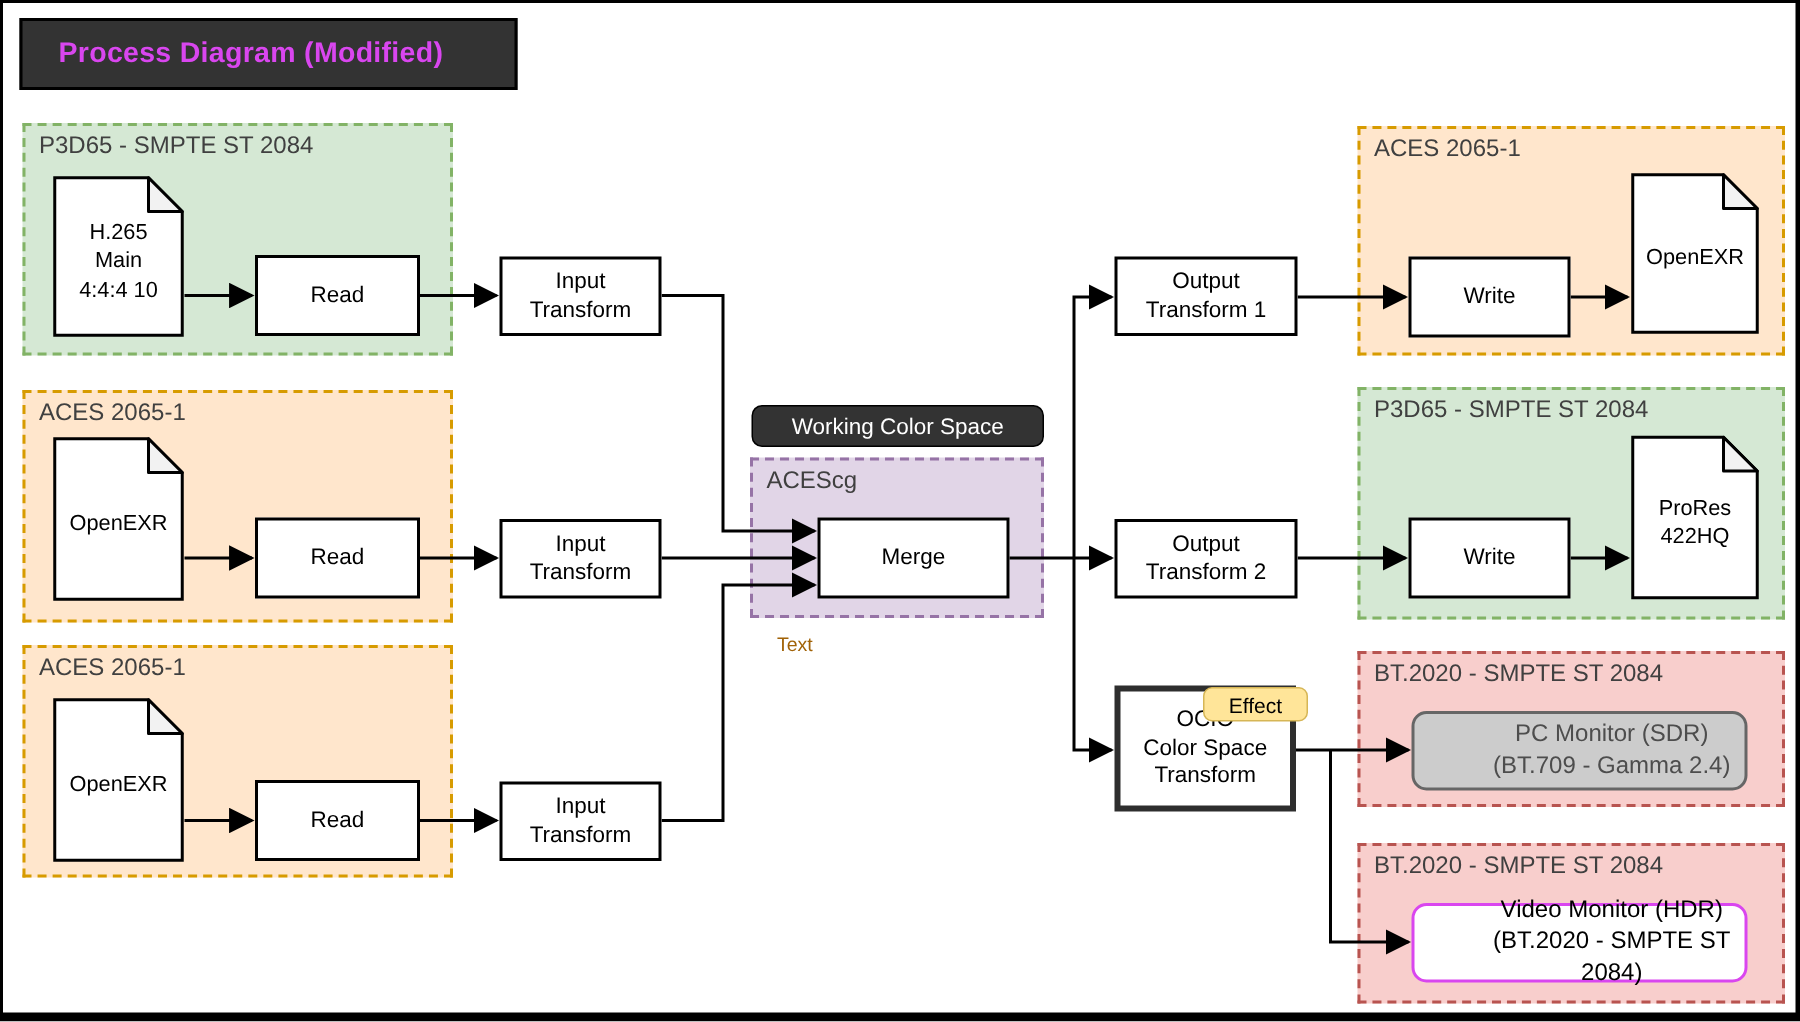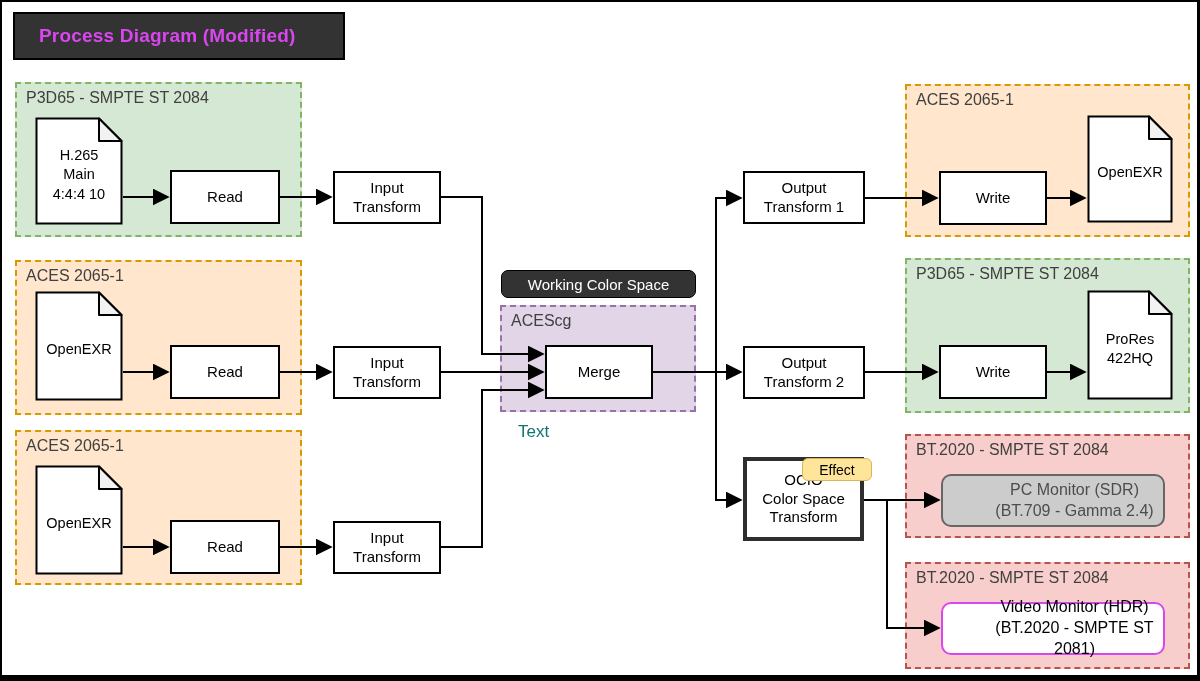--- a/index.html
+++ b/index.html
@@ -32,21 +32,21 @@
   .doc{position:absolute;z-index:3;}
   .doc .doc-label{position:absolute;inset:0;display:flex;flex-direction:column;align-items:center;
         justify-content:center;font-size:14.5px;line-height:1.32;text-align:center;padding-top:8px;}
 
   
   .wcs{position:absolute;left:499px;top:268px;width:195px;height:28px;box-sizing:border-box;
        background:var(--dark-fill);border:1.5px solid #000;border-radius:7px;color:#fff;font-size:15px;
        display:flex;align-items:center;justify-content:center;z-index:3;}
 
   
-  .placeholder{position:absolute;left:516px;top:420px;font-size:17px;color:#0f766e;z-index:2;}
+  .placeholder{position:absolute;left:516px;top:420px;font-size:13px;color:#a16207;z-index:2;}
 
   
   .effect-tag{position:absolute;left:800px;top:456px;width:70px;height:23px;box-sizing:border-box;
        background:var(--effect-fill);border:1.5px solid var(--effect-stroke);border-radius:6px;
        display:flex;align-items:center;justify-content:center;font-size:14px;z-index:5;}
 
   
   .monitor{position:absolute;box-sizing:border-box;border-radius:10px;z-index:3;text-align:center;
        display:flex;flex-direction:column;align-items:center;justify-content:center;font-size:16px;line-height:1.3;padding-left:43px;}
   .monitor.gray{left:939px;top:472px;width:224px;height:53px;background:var(--gray-fill);
@@ -184,21 +184,21 @@
   </div>
   <div class="node" style="left:331px;top:344px;width:108px;height:53px;">
     <span>Input</span>
       <span>Transform</span>
   </div>
   <div class="node" style="left:331px;top:519px;width:108px;height:53px;">
     <span>Input</span>
       <span>Transform</span>
   </div>
 
-  <div class="node" style="left:543px;top:343px;width:108px;height:54px;">
+  <div class="node" style="left:543px;top:343px;width:128px;height:54px;">
     <span>Merge</span>
   </div>
 
   <div class="node" style="left:741px;top:169px;width:122px;height:53px;">
     <span>Output</span>
       <span>Transform 1</span>
   </div>
   <div class="node" style="left:741px;top:344px;width:122px;height:53px;">
     <span>Output</span>
       <span>Transform 2</span>
@@ -226,16 +226,16 @@
   <div class="effect-tag">
     <span>Effect</span>
   </div>
 
   <div class="monitor gray">
     <span>PC Monitor (SDR)</span>
     <span>(BT.709 - Gamma 2.4)</span>
   </div>
   <div class="monitor white">
     <span>Video Monitor (HDR)</span>
-    <span>(BT.2020 - SMPTE ST 2081)</span>
+    <span>(BT.2020 - SMPTE ST 2084)</span>
   </div>
 
 </div>
 
 </body></html>

